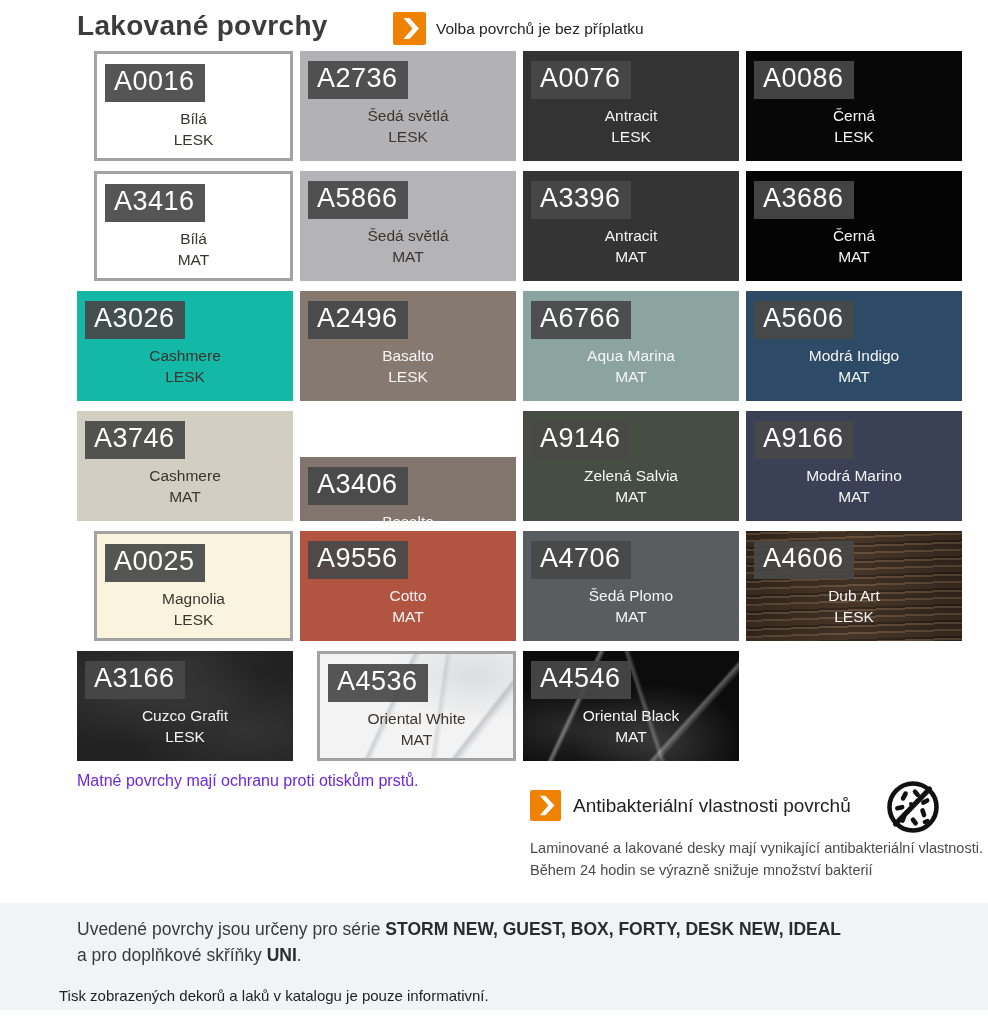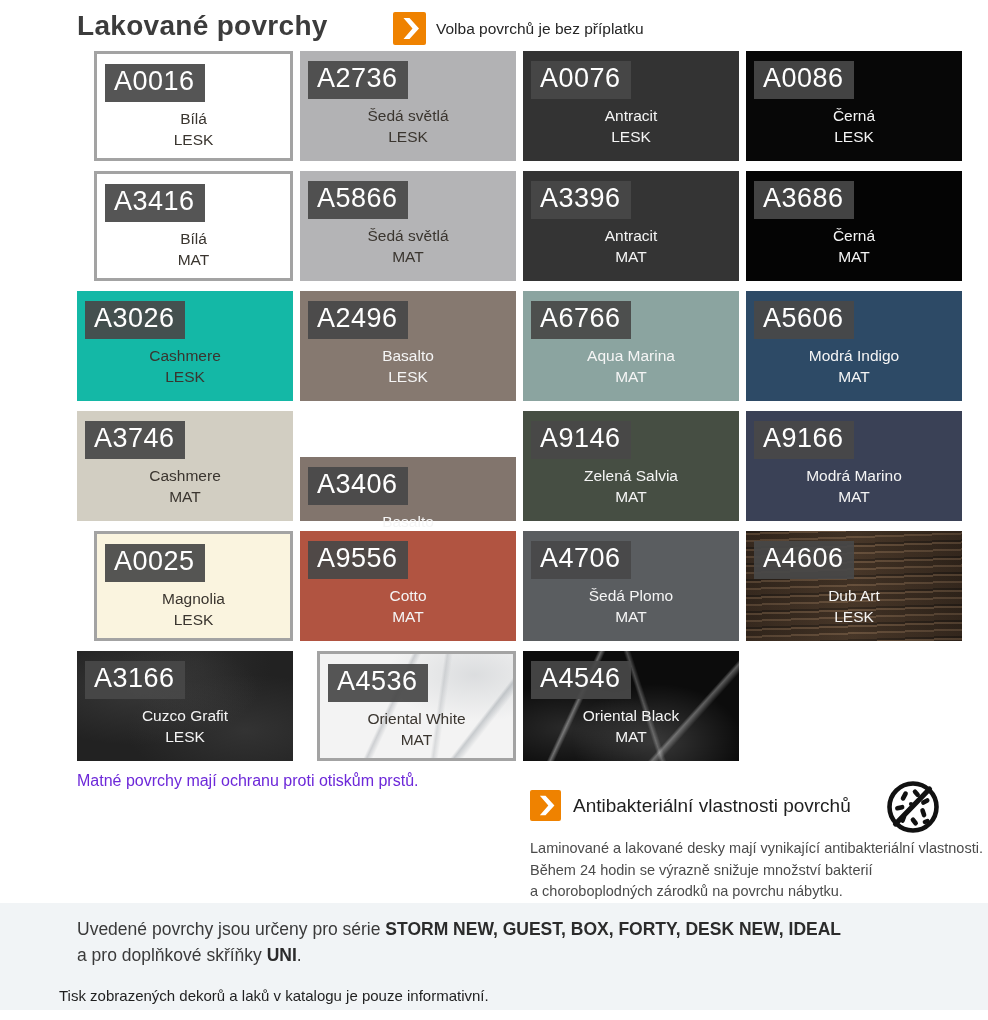--- a/index.html
+++ b/index.html
@@ -265,21 +265,20 @@
 
 <div class="chev ab">
   <svg width="31" height="31" viewBox="0 0 33 33">
     <path d="M10.5 6 L16.5 6 L26 16.5 L16.5 27 L10.5 27 L19.5 16.5 Z" fill="#ffffff"></path>
   </svg>
 </div>
 <div class="ab-heading">Antibakteriální vlastnosti povrchů</div>
 <div class="ab-lines">
   <div>Laminované a lakované desky mají vynikající antibakteriální vlastnosti.</div>
   <div>Během 24 hodin se výrazně snižuje množství bakterií</div>
-  <div>a choroboplodných zárodků na povrchu nábytku.</div>
 </div>
 
 <svg class="nobact" viewBox="0 0 58 58">
   <circle cx="29" cy="29" r="23.5" fill="none" stroke="#111111" stroke-width="4.6"></circle>
   <g fill="#111111">
     <rect x="18" y="13" width="4.6" height="10" rx="2.3" transform="rotate(28 20.3 18)"></rect>
     <rect x="30" y="11" width="4.6" height="8.5" rx="2.3" transform="rotate(-42 32.3 15.2)"></rect>
     <rect x="39" y="19" width="4.6" height="9" rx="2.3" transform="rotate(60 41.3 23.5)"></rect>
     <rect x="13.5" y="25" width="4.6" height="9.5" rx="2.3" transform="rotate(78 15.8 29.7)"></rect>
     <rect x="37" y="30" width="4.6" height="9.5" rx="2.3" transform="rotate(-18 39.3 34.7)"></rect>

